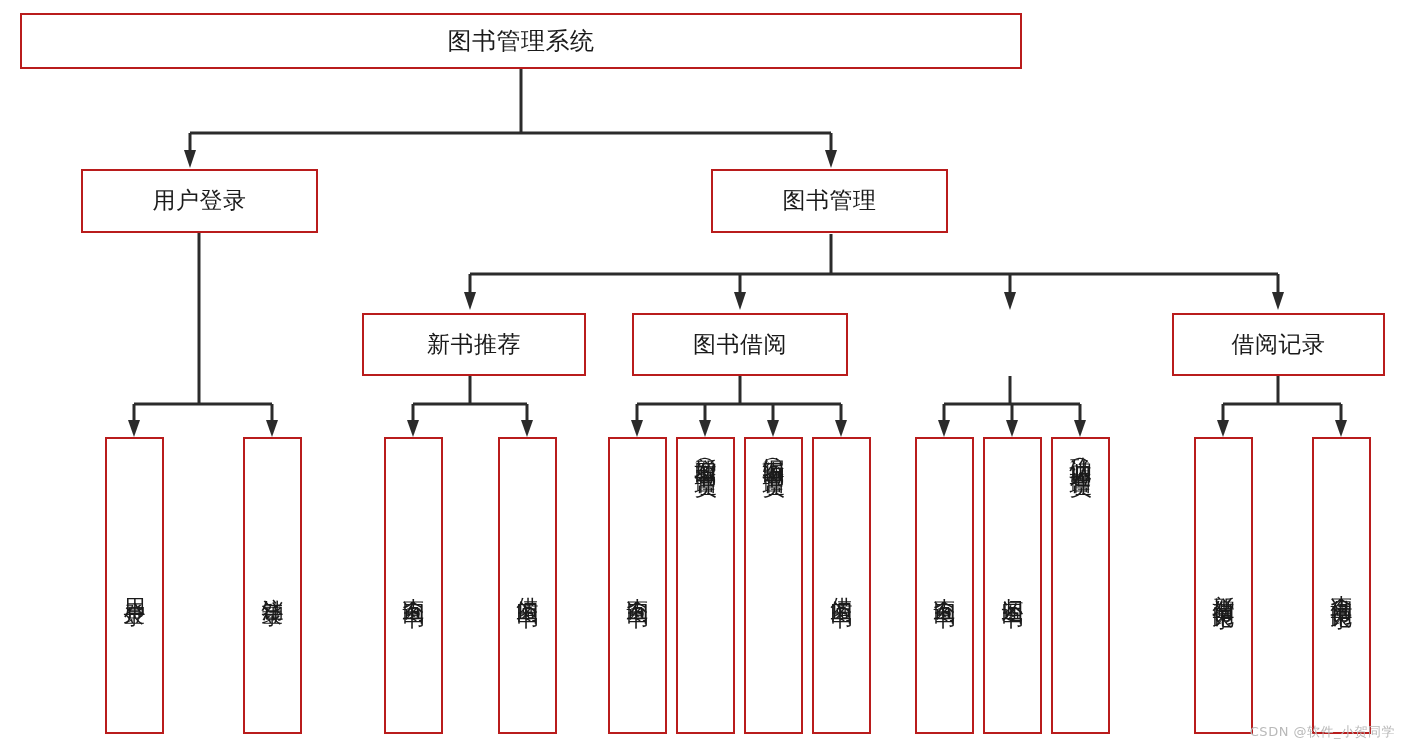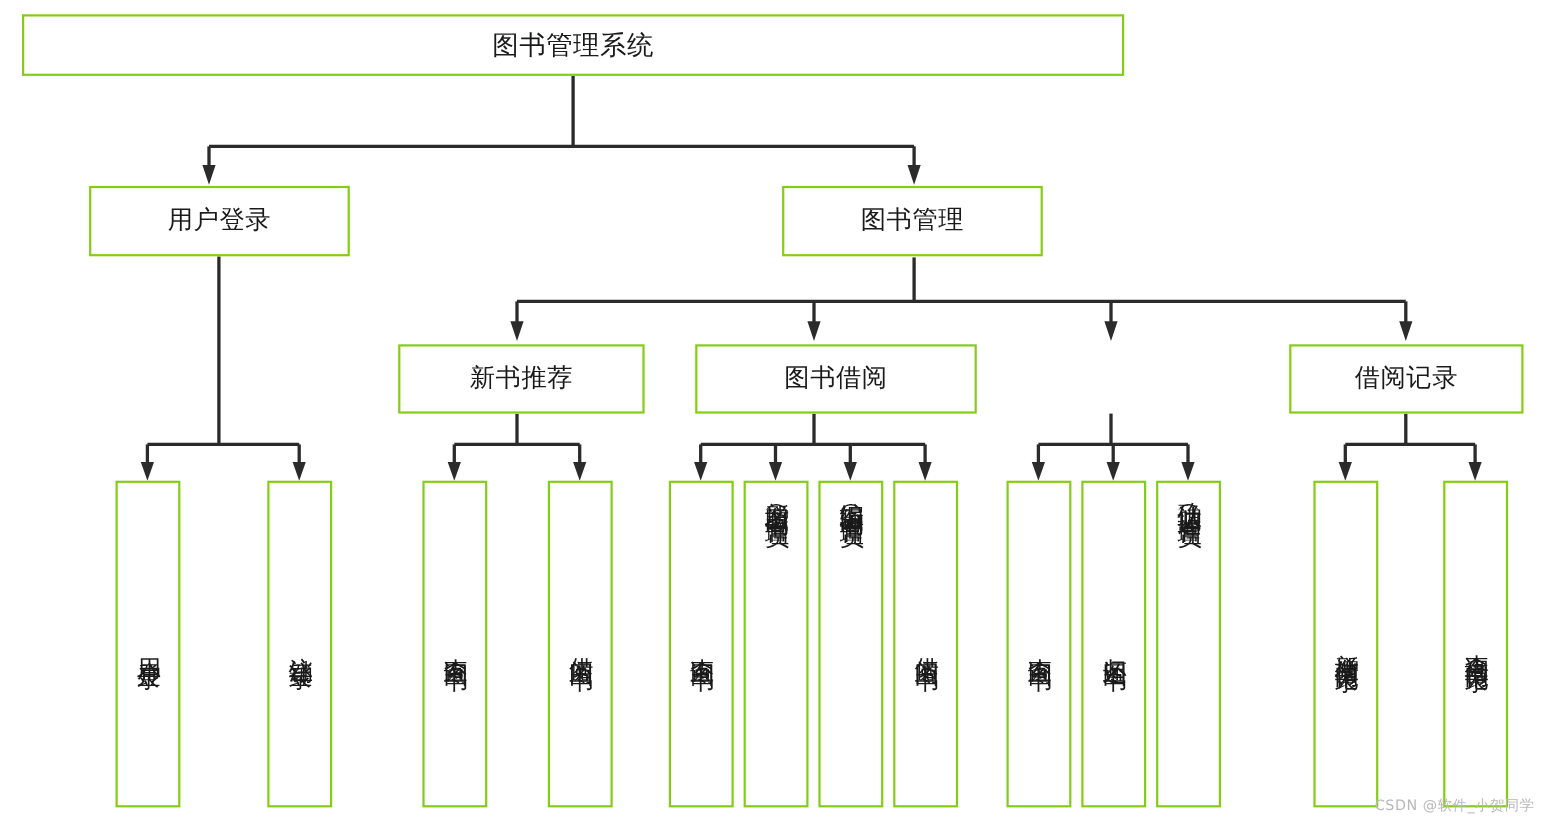--- a/index.html
+++ b/index.html
@@ -13,21 +13,21 @@
   #canvas {
     position: relative;
     width: 1405px;
     height: 747px;
     background: #ffffff;
     overflow: hidden;
   }
   .node {
     position: absolute;
     box-sizing: border-box;
-    border: 2px solid #84cc16;
+    border: 2px solid #b91c1c;
     background: #ffffff;
     display: flex;
     align-items: center;
     justify-content: center;
     color: #1a1a1a;
   }
   .node-label {
     display: block;
     line-height: 1.18;
     letter-spacing: 0.5px;
@@ -160,21 +160,21 @@
   <div class="node horiz" style="left:81px; top:169px; width:237px; height:64px;">
     <span class="node-label">用户登录</span>
   </div>
   <div class="node horiz" style="left:711px; top:169px; width:237px; height:64px;">
     <span class="node-label">图书管理</span>
   </div>
 
   <div class="node horiz" style="left:362px; top:313px; width:224px; height:63px;">
     <span class="node-label">新书推荐</span>
   </div>
-  <div class="node horiz" style="left:632px; top:313px; width:256px; height:63px;">
+  <div class="node horiz" style="left:632px; top:313px; width:216px; height:63px;">
     <span class="node-label">图书借阅</span>
   </div>
   <div class="node horiz" style="left:1172px; top:313px; width:213px; height:63px;">
     <span class="node-label">借阅记录</span>
   </div>
 
   <div class="node vert short-label" style="left:105px; top:437px; width:59px; height:297px;">
     <span class="node-label">用户登录</span>
   </div>
   <div class="node vert short-label" style="left:243px; top:437px; width:59px; height:297px;">

